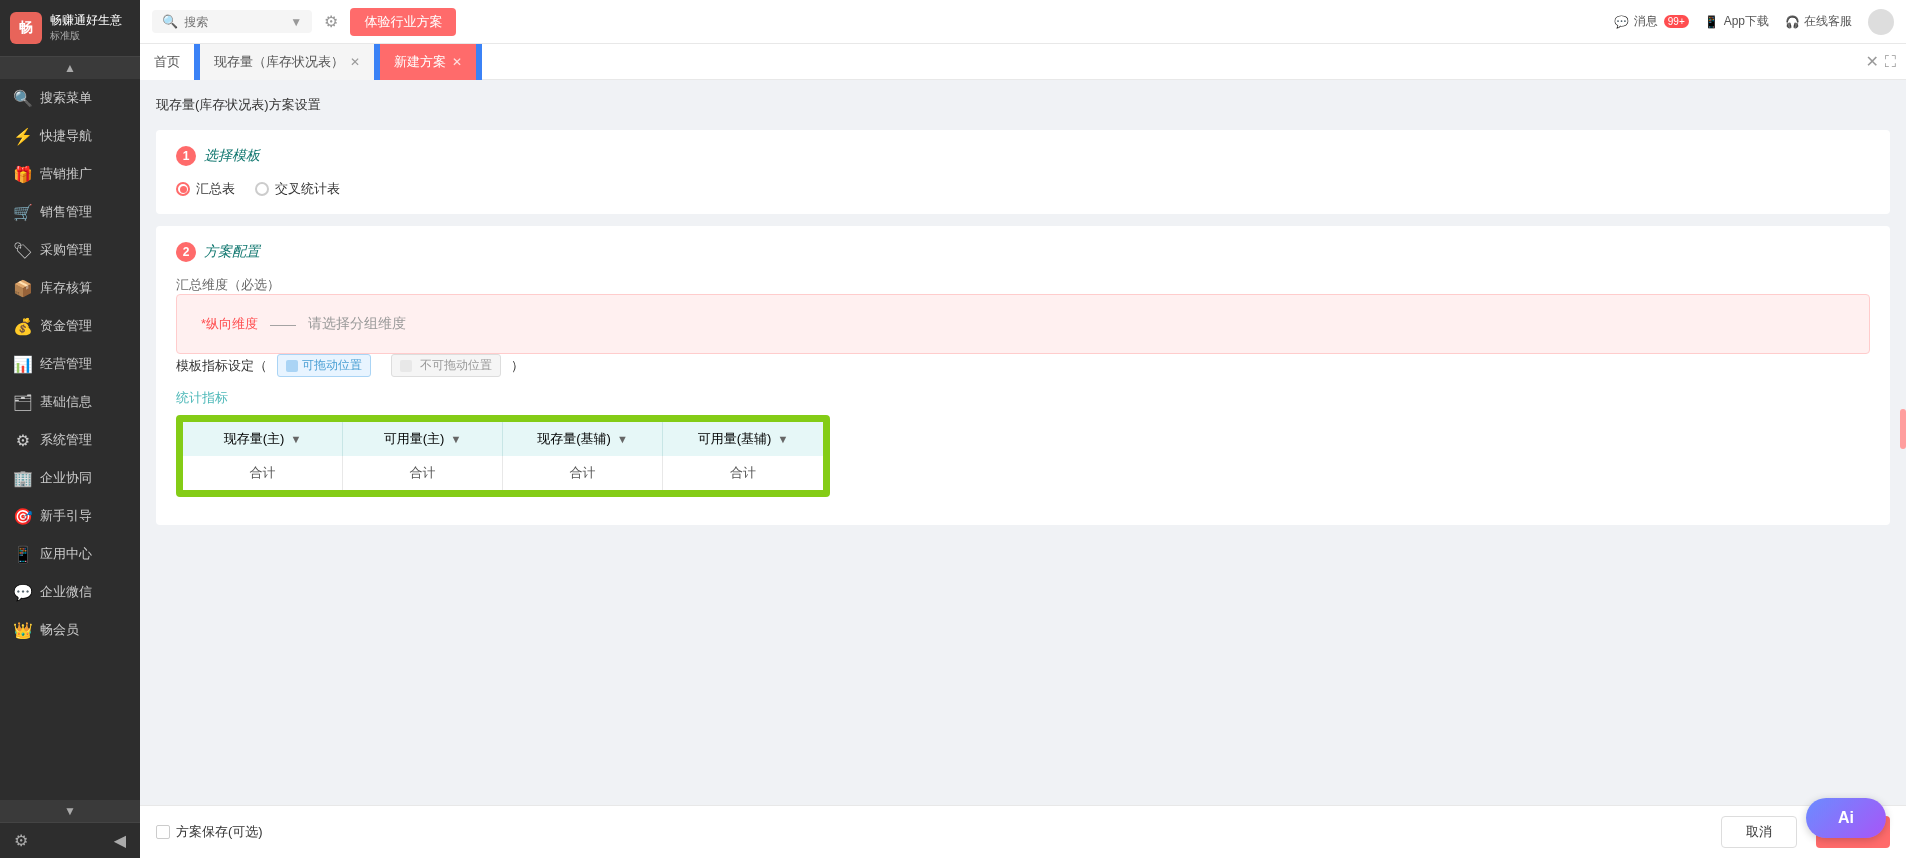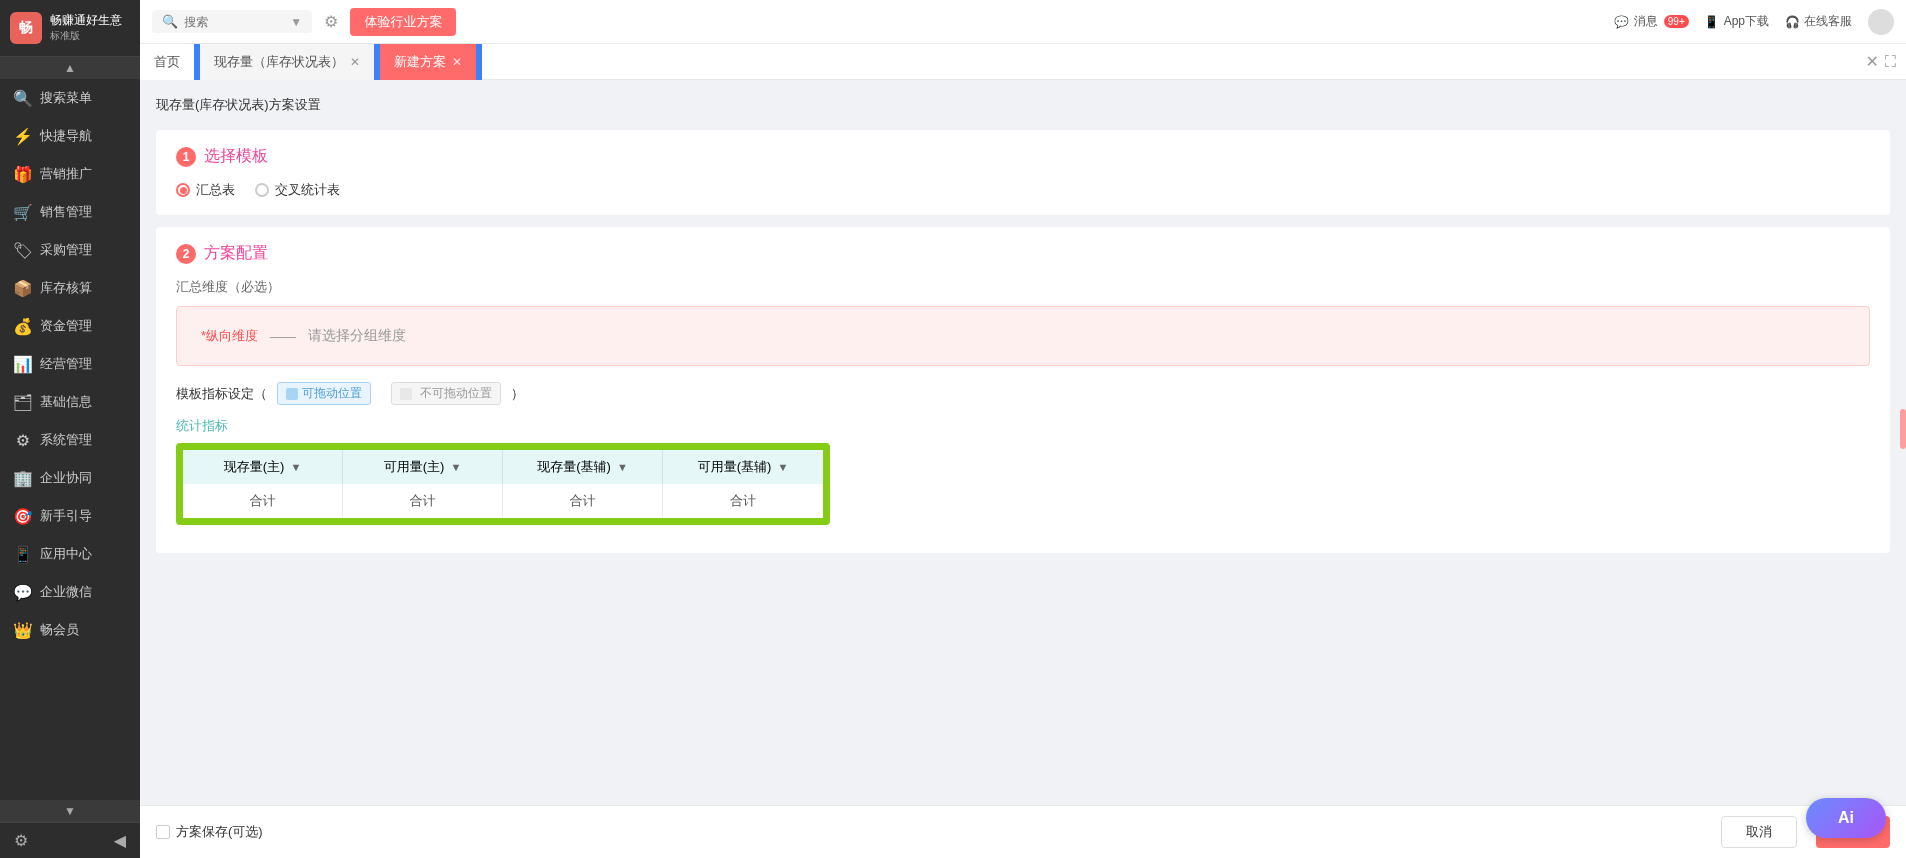--- a/index.html
+++ b/index.html
@@ -198,21 +198,21 @@
     }
     .step-badge {
       width: 20px; height: 20px;
       background: #ff6b6b;
       color: white;
       border-radius: 50%;
       display: flex; align-items: center; justify-content: center;
       font-size: 12px; font-weight: bold;
       flex-shrink: 0;
     }
-    .step-title { font-size: 16px; color: #ec4899; font-weight: 500; }
+    .step-title { font-size: 14px; color: #0f766e; font-weight: 500; font-style: italic; }
 
     
     .radio-group {
       display: flex;
       align-items: center;
       gap: 20px;
     }
     .radio-item {
       display: flex;
       align-items: center;
@@ -232,30 +232,29 @@
       content: '';
       width: 7px; height: 7px;
       background: #ff6b6b;
       border-radius: 50%;
     }
 
     
     .section-label {
       font-size: 13px;
       color: #666;
-      margin-bottom: 10px;
+      margin-bottom: 0;
     }
 
     
     .dimension-area {
       background: #fff0f0;
       border: 1px solid #ffcccc;
       border-radius: 4px;
       padding: 20px 24px;
-      margin-bottom: 16px;
     }
     .dimension-row {
       display: flex;
       align-items: center;
       gap: 12px;
     }
     .dimension-required { color: #ff4d4f; font-size: 13px; }
     .dimension-dash { color: #999; font-size: 13px; }
     .dimension-placeholder { font-size: 14px; color: #999; }
 

